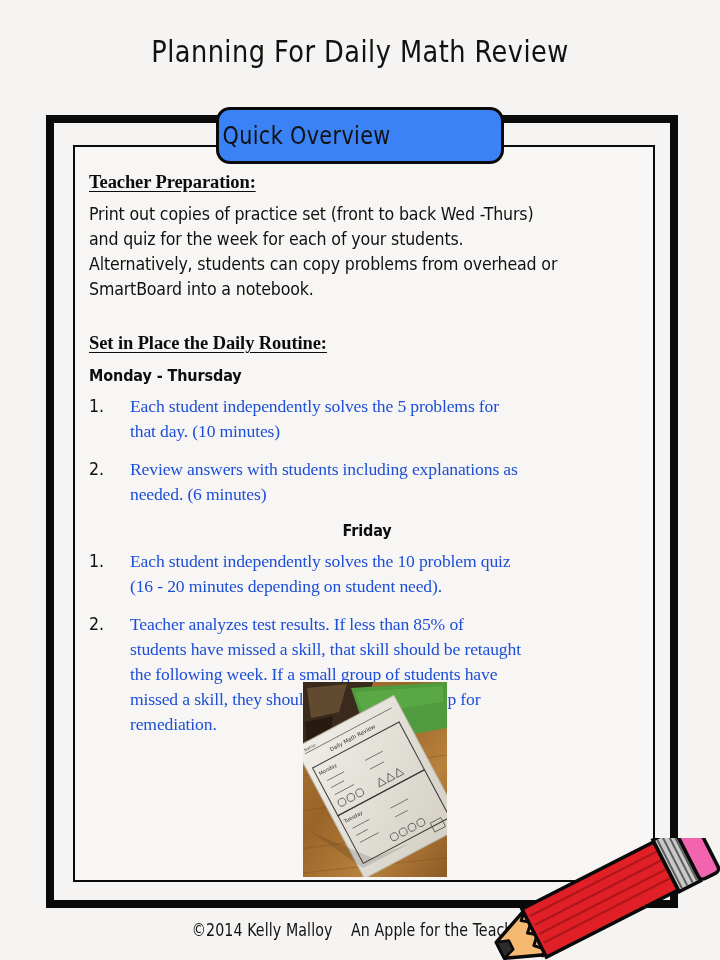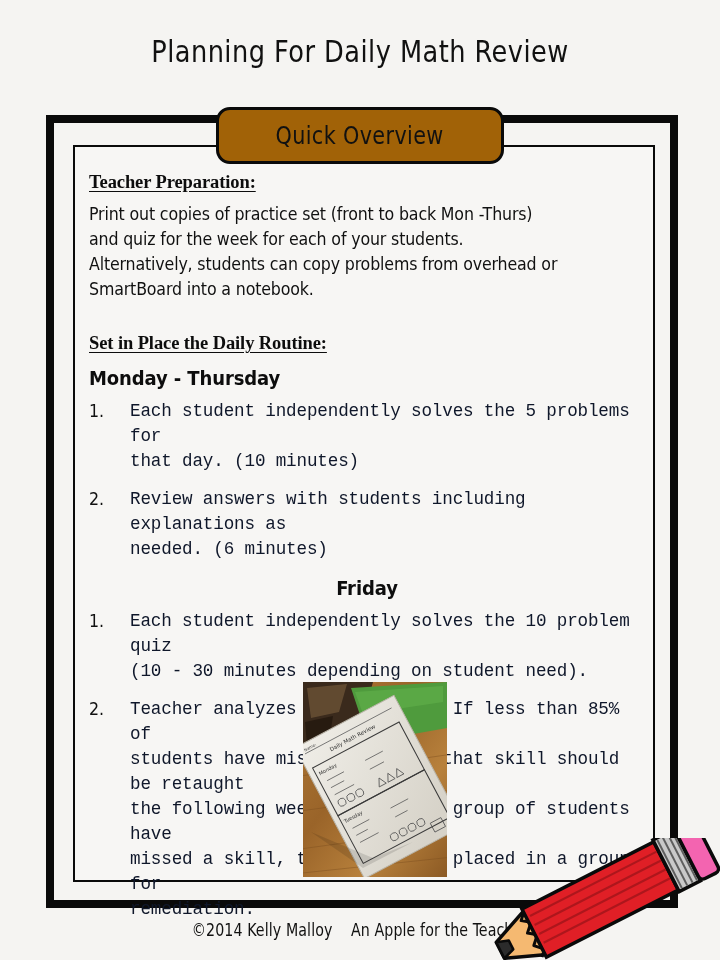--- a/index.html
+++ b/index.html
@@ -54,27 +54,27 @@
     background: #f7f6f4;
   }
 
   
   .overview-box {
     position: absolute;
     left: 216px;
     top: 107px;
     width: 288px;
     height: 57px;
-    background: #a16207;
+    background: #3b82f6;
     border: 3px solid #0a0a0a;
     border-radius: 14px;
     box-sizing: border-box;
     display: flex;
     align-items: center;
-    justify-content: center;
+    justify-content: flex-start;
     z-index: 5;
   }
   .overview-box-label {
     font-family: "DejaVu Sans Condensed", "Liberation Sans Narrow", "Liberation Sans", sans-serif;
     font-size: 24px;
     color: #111111;
     letter-spacing: 0.4px;
     transform: scaleX(0.96);
   }
 
@@ -106,21 +106,21 @@
     font-size: 17.6px;
     line-height: 25px;
     color: #111111;
     margin: 0;
     letter-spacing: -0.15px;
     white-space: pre-line;
   }
 
   .day-heading {
     font-family: "DejaVu Sans Condensed", "Liberation Sans Narrow", "Liberation Sans", sans-serif;
-    font-size: 20px;
+    font-size: 16px;
     font-weight: bold;
     color: #0d0d0d;
     margin: 12px 0 9px 0;
     letter-spacing: -0.1px;
   }
   .day-heading.friday {
     margin-top: 14px;
     text-align: center;
   }
 
@@ -130,24 +130,24 @@
   }
   .num-marker {
     font-family: "DejaVu Sans Condensed", "Liberation Sans Narrow", "Liberation Sans", sans-serif;
     font-size: 17.6px;
     line-height: 25px;
     color: #111111;
     width: 41px;
     flex: 0 0 41px;
   }
   .num-text {
-    font-family: Liberation Mono, monospace;
+    font-family: Liberation Serif, serif;
     font-size: 17.6px;
     line-height: 25px;
-    color: #0f172a;
+    color: #1d4ed8;
     letter-spacing: -0.15px;
     white-space: pre-line;
     flex: 1 1 auto;
   }
 
   
   .photo {
     position: absolute;
     left: 303px;
     top: 682px;
@@ -195,21 +195,21 @@
 <div class="inner-frame"></div>
 
 <div class="overview-box">
   <span class="overview-box-label">Quick Overview</span>
 </div>
 
 <div class="content">
 
   <div class="section-heading">Teacher Preparation:</div>
 
-  <p class="body-text">Print out copies of practice set  (front to back Mon -Thurs)
+  <p class="body-text">Print out copies of practice set  (front to back Wed -Thurs)
 and quiz for the week for each of your students.
 Alternatively,  students can copy problems from overhead or
 SmartBoard into a notebook.</p>
 
   <div class="section-heading second">Set in Place the Daily Routine:</div>
 
   <div class="day-heading">Monday - Thursday</div>
 
   <div class="num-item">
     <span class="num-marker">1.</span>
@@ -221,21 +221,21 @@
     <span class="num-marker">2.</span>
     <span class="num-text">Review answers with students including explanations as
 needed. (6 minutes)</span>
   </div>
 
   <div class="day-heading friday">Friday</div>
 
   <div class="num-item">
     <span class="num-marker">1.</span>
     <span class="num-text">Each student independently solves the 10 problem quiz
-(10 - 30 minutes depending on student need).</span>
+(16 - 20 minutes depending on student need).</span>
   </div>
 
   <div class="num-item">
     <span class="num-marker">2.</span>
     <span class="num-text">Teacher analyzes test results.  If less than 85% of
 students have missed a skill, that skill should be retaught
 the following week.  If a small group of students have
 missed a skill, they should be placed in a group for
 remediation.</span>
   </div>

